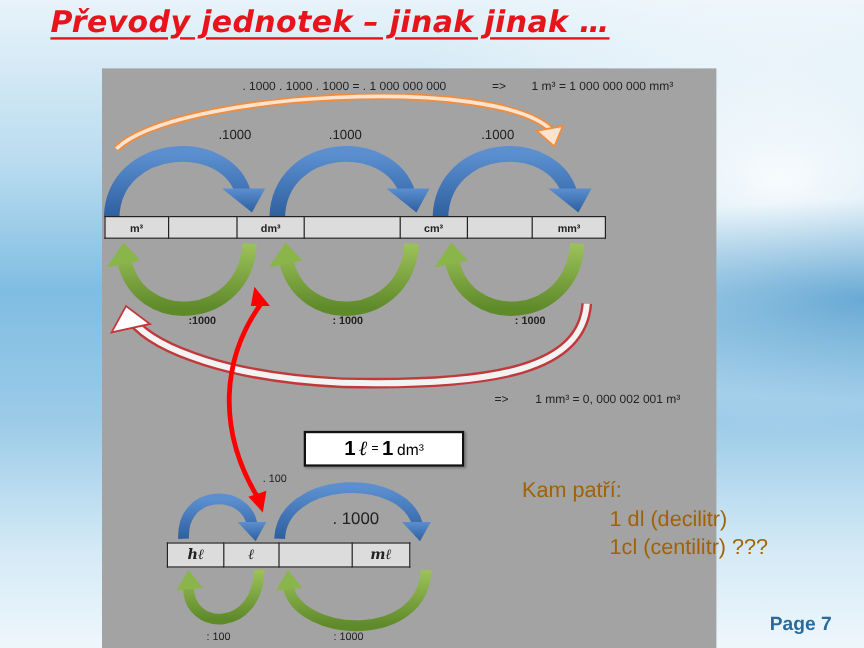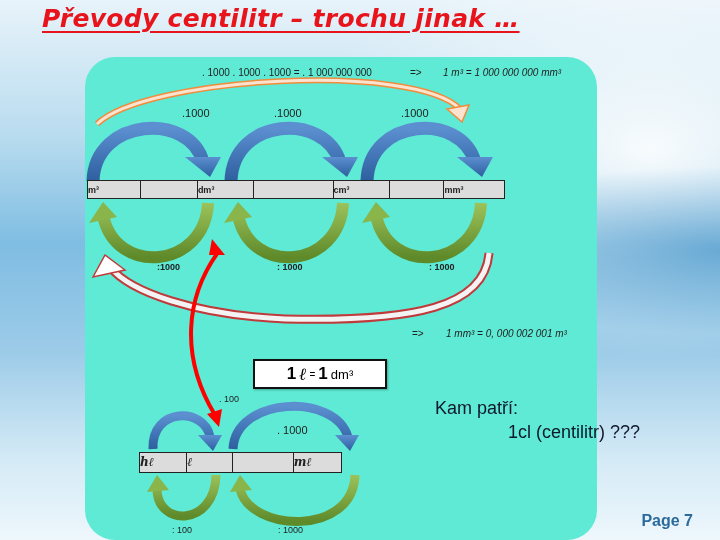--- a/index.html
+++ b/index.html
@@ -13,61 +13,60 @@
   }
   .slide-title {
     position: absolute; left: 42px; top: 4px;
     font-family: "DejaVu Sans", sans-serif; font-style: italic; font-weight: bold;
     font-size: 25px; color: #e8141c; letter-spacing: 0.3px;
     text-decoration: underline; text-decoration-thickness: 2px; text-underline-offset: 4px;
     white-space: nowrap;
   }
   .panel {
     position: absolute; left: 85px; top: 57px; width: 512px; height: 483px;
-    background: #5eead4;
-    border-radius: 30px;
+    background: #a3a3a3;
   }
   .panel svg { position: absolute; left: 0; top: 0; }
   .lbl { position: absolute; font-size: 10px; color: #222; white-space: nowrap; }
   .lbl-b { font-weight: normal; font-size: 11px; }
-  .lbl-i { font-style: italic; }
+  .lbl-i { }
   .unit-table {
     position: absolute; border-collapse: collapse; background: #dcdcdc;
   }
   .unit-table td {
     border: 1.5px solid #222; height: 17px; padding: 0;
-    font-size: 9px; font-weight: bold; color: #222;
+    text-align: center; font-size: 9px; font-weight: bold; color: #222;
   }
   .unit-table.small td {
     height: 19px; font-family: "DejaVu Serif", serif; font-style: italic; font-size: 12px;
   }
   .eq-box {
     position: absolute; left: 168px; top: 302px; width: 134px; height: 30px;
     border: 2px solid #111; background: #fff; box-sizing: border-box;
     display: flex; align-items: center; justify-content: center; gap: 3px;
     box-shadow: 1px 1px 2px rgba(0,0,0,0.3);
   }
   .eq-box .big { font-weight: bold; font-size: 17px; }
   .eq-box .liter { font-family: "DejaVu Serif", serif; font-style: italic; font-weight: bold; font-size: 17px; }
   .eq-box .sm { font-size: 10px; }
   .eq-box .dm { font-size: 13px; }
   .question {
     position: absolute; left: 435px; top: 396px;
-    font-size: 18px; color: #0f172a; line-height: 24px;
+    font-size: 18px; color: #a16207; line-height: 24px;
   }
   .question .q-item { padding-left: 73px; display: block; }
   .page-num {
     position: absolute; right: 27px; bottom: 10px;
     font-weight: bold; font-size: 16px; color: #2b6a9c;
   }
 </style>
 </head>
 <body>
 
-<div class="slide-title">Převody centilitr – trochu jinak …</div>
+<div class="slide-title">Převody jednotek – jinak jinak …</div>
 
 <div class="panel">
   <svg width="512" height="483" viewBox="0 0 512 483">
     <defs>
       <linearGradient id="blueG" x1="0" y1="0" x2="0" y2="1">
         <stop offset="0" stop-color="#5b8fd0"></stop>
           <stop offset="1" stop-color="#2e5f9f"></stop>
       </linearGradient>
       <linearGradient id="greenG" x1="0" y1="0" x2="0" y2="1">
         <stop offset="0" stop-color="#9cc25a"></stop>
@@ -169,35 +168,36 @@
 
   <div class="eq-box">
     <span class="big">1</span>
     <span class="liter">ℓ</span>
     <span class="sm">=</span>
     <span class="big">1</span>
     <span class="dm">dm³</span>
   </div>
 
   <span class="lbl" style="left:88px;top:337px;font-size:9px;margin-left:46px;">. 100</span>
-  <span class="lbl" style="left:192px;top:367px;font-size:11px;">. 1000</span>
+  <span class="lbl" style="left:192px;top:367px;font-size:14px;">. 1000</span>
 
   <table class="unit-table small" style="left:54px;top:395px;width:203px;">
     <tbody>
         <tr>
       <td style="width:56px">hℓ</td>
       <td style="width:56px">ℓ</td>
       <td style="width:78px"></td>
       <td style="width:56px">mℓ</td>
     </tr>
   </tbody>
     </table>
 
   <span class="lbl" style="left:87px;top:468px;font-size:9px;">: 100</span>
   <span class="lbl" style="left:193px;top:468px;font-size:9px;">: 1000</span>
 </div>
 
 <div class="question">
   <span>Kam patří:</span>
+  <span class="q-item">1 dl (decilitr)</span>
   <span class="q-item">1cl (centilitr) ???</span>
 </div>
 
 <div class="page-num">Page 7</div>
 
 </body></html>

